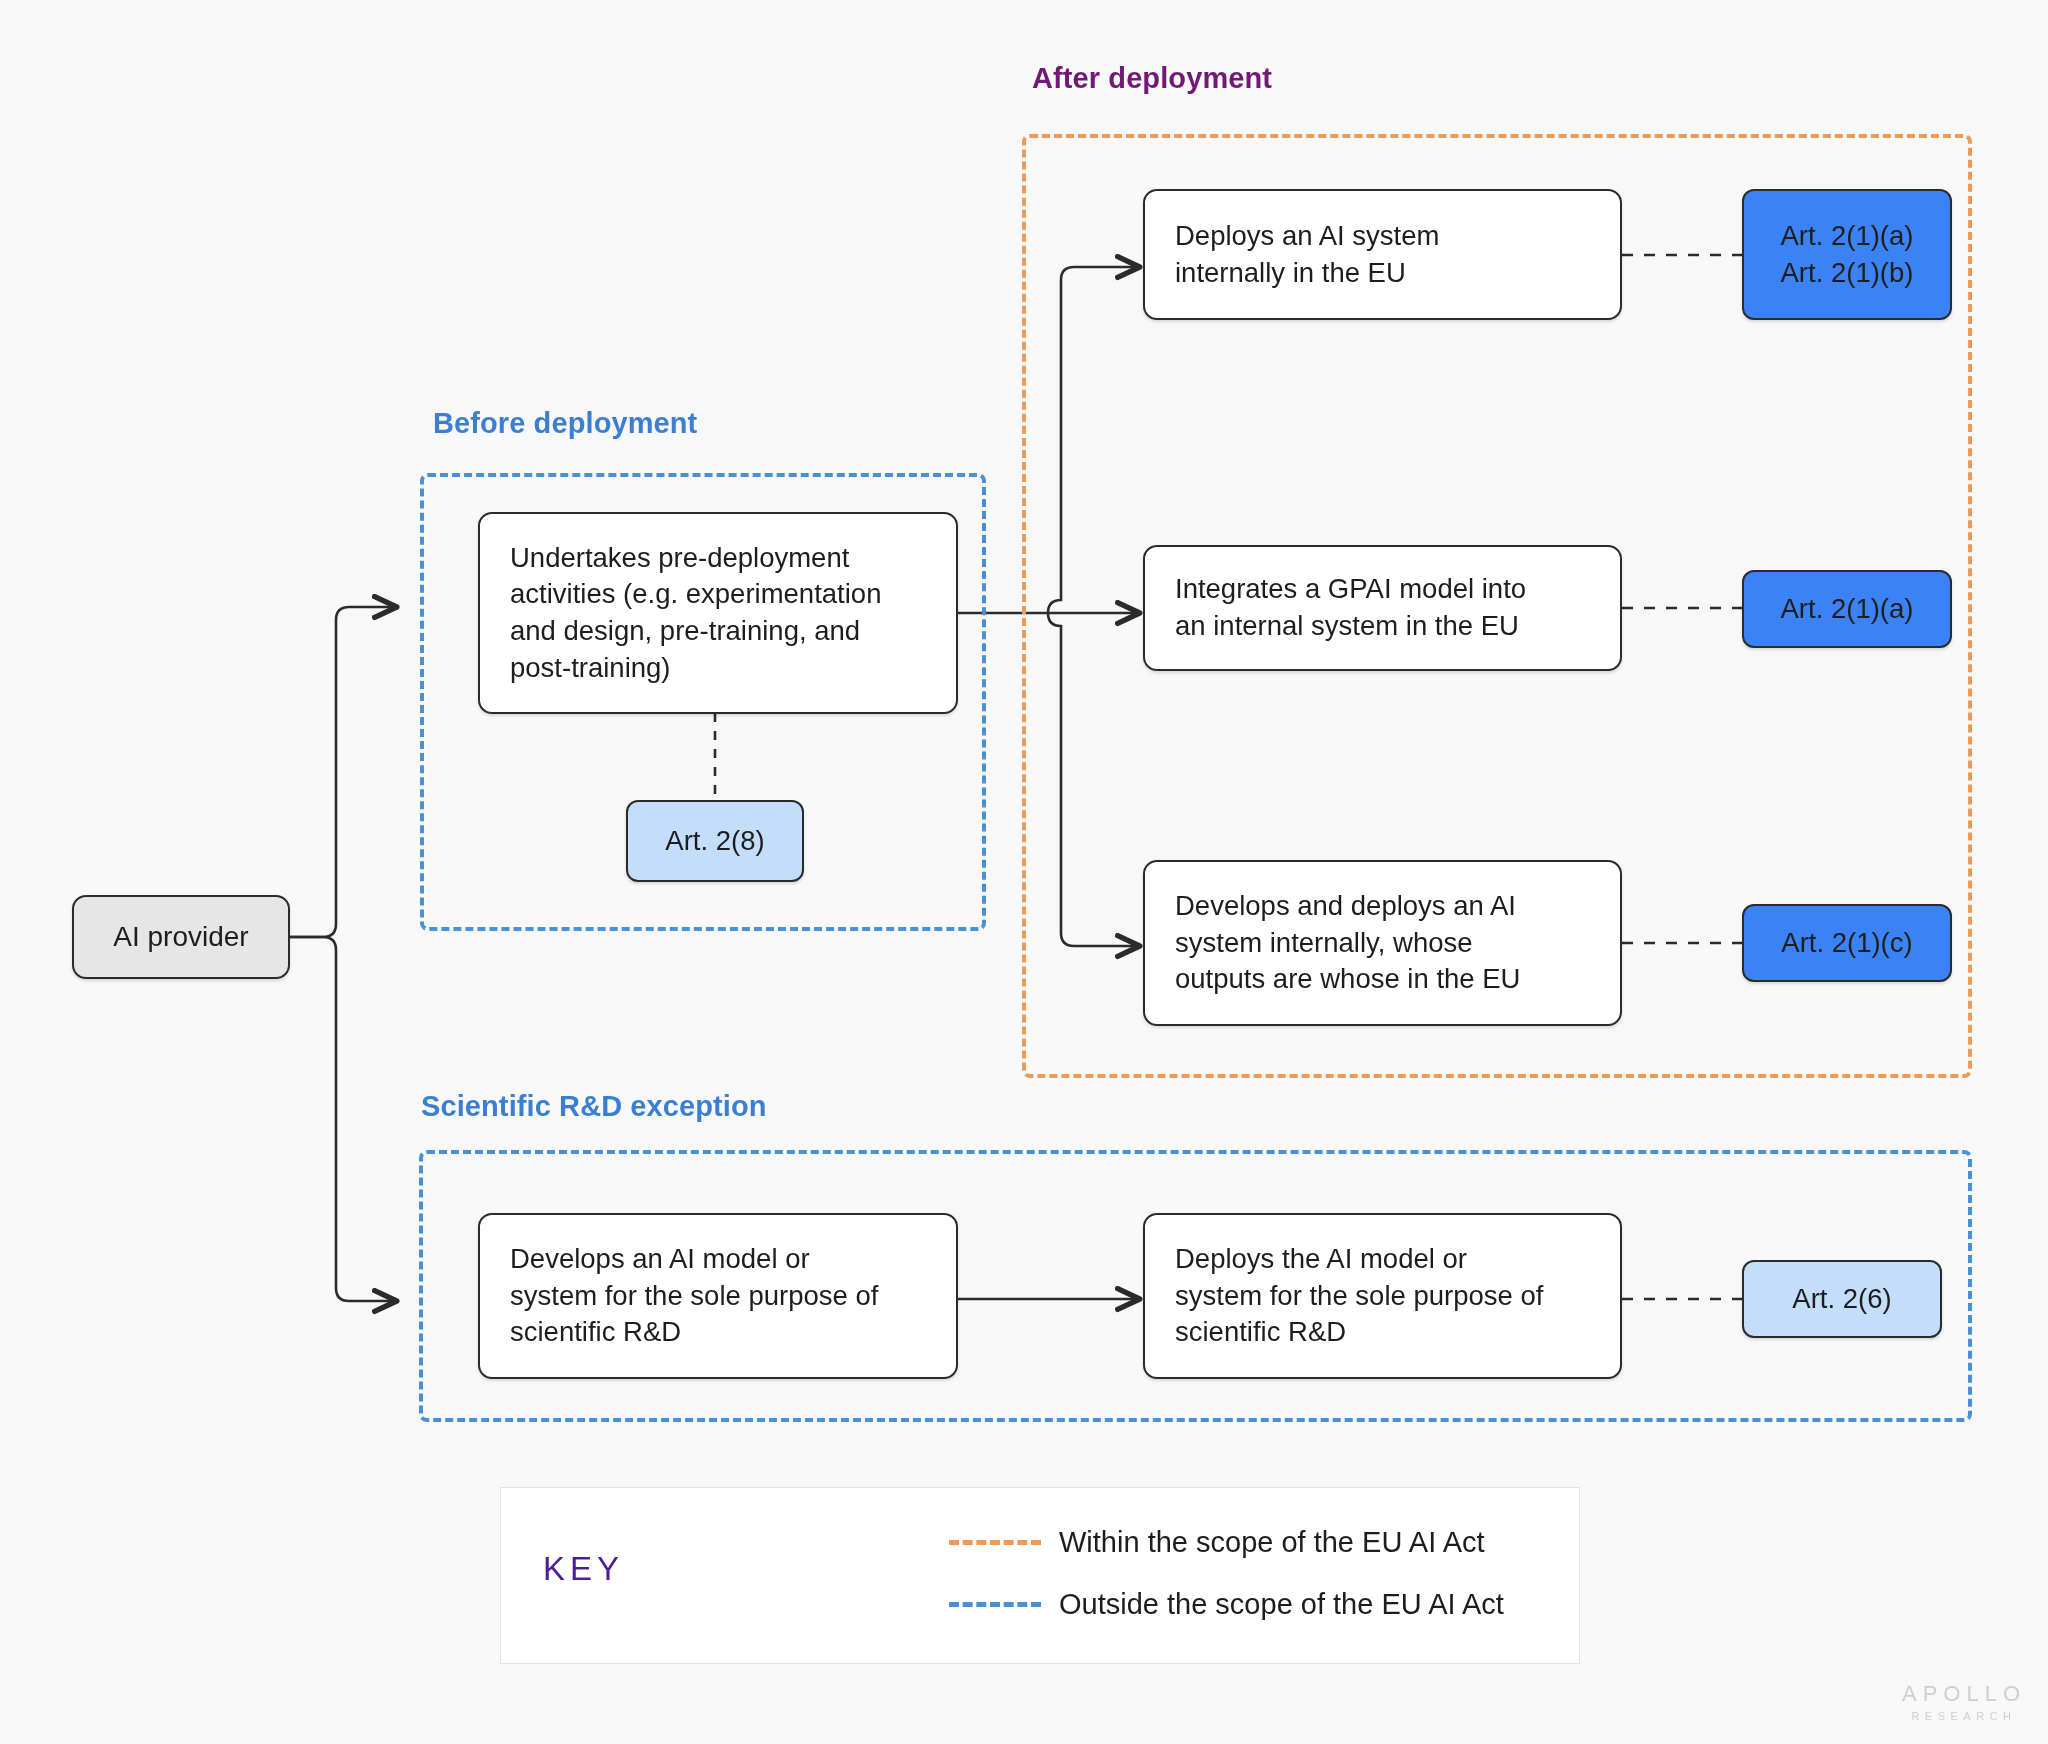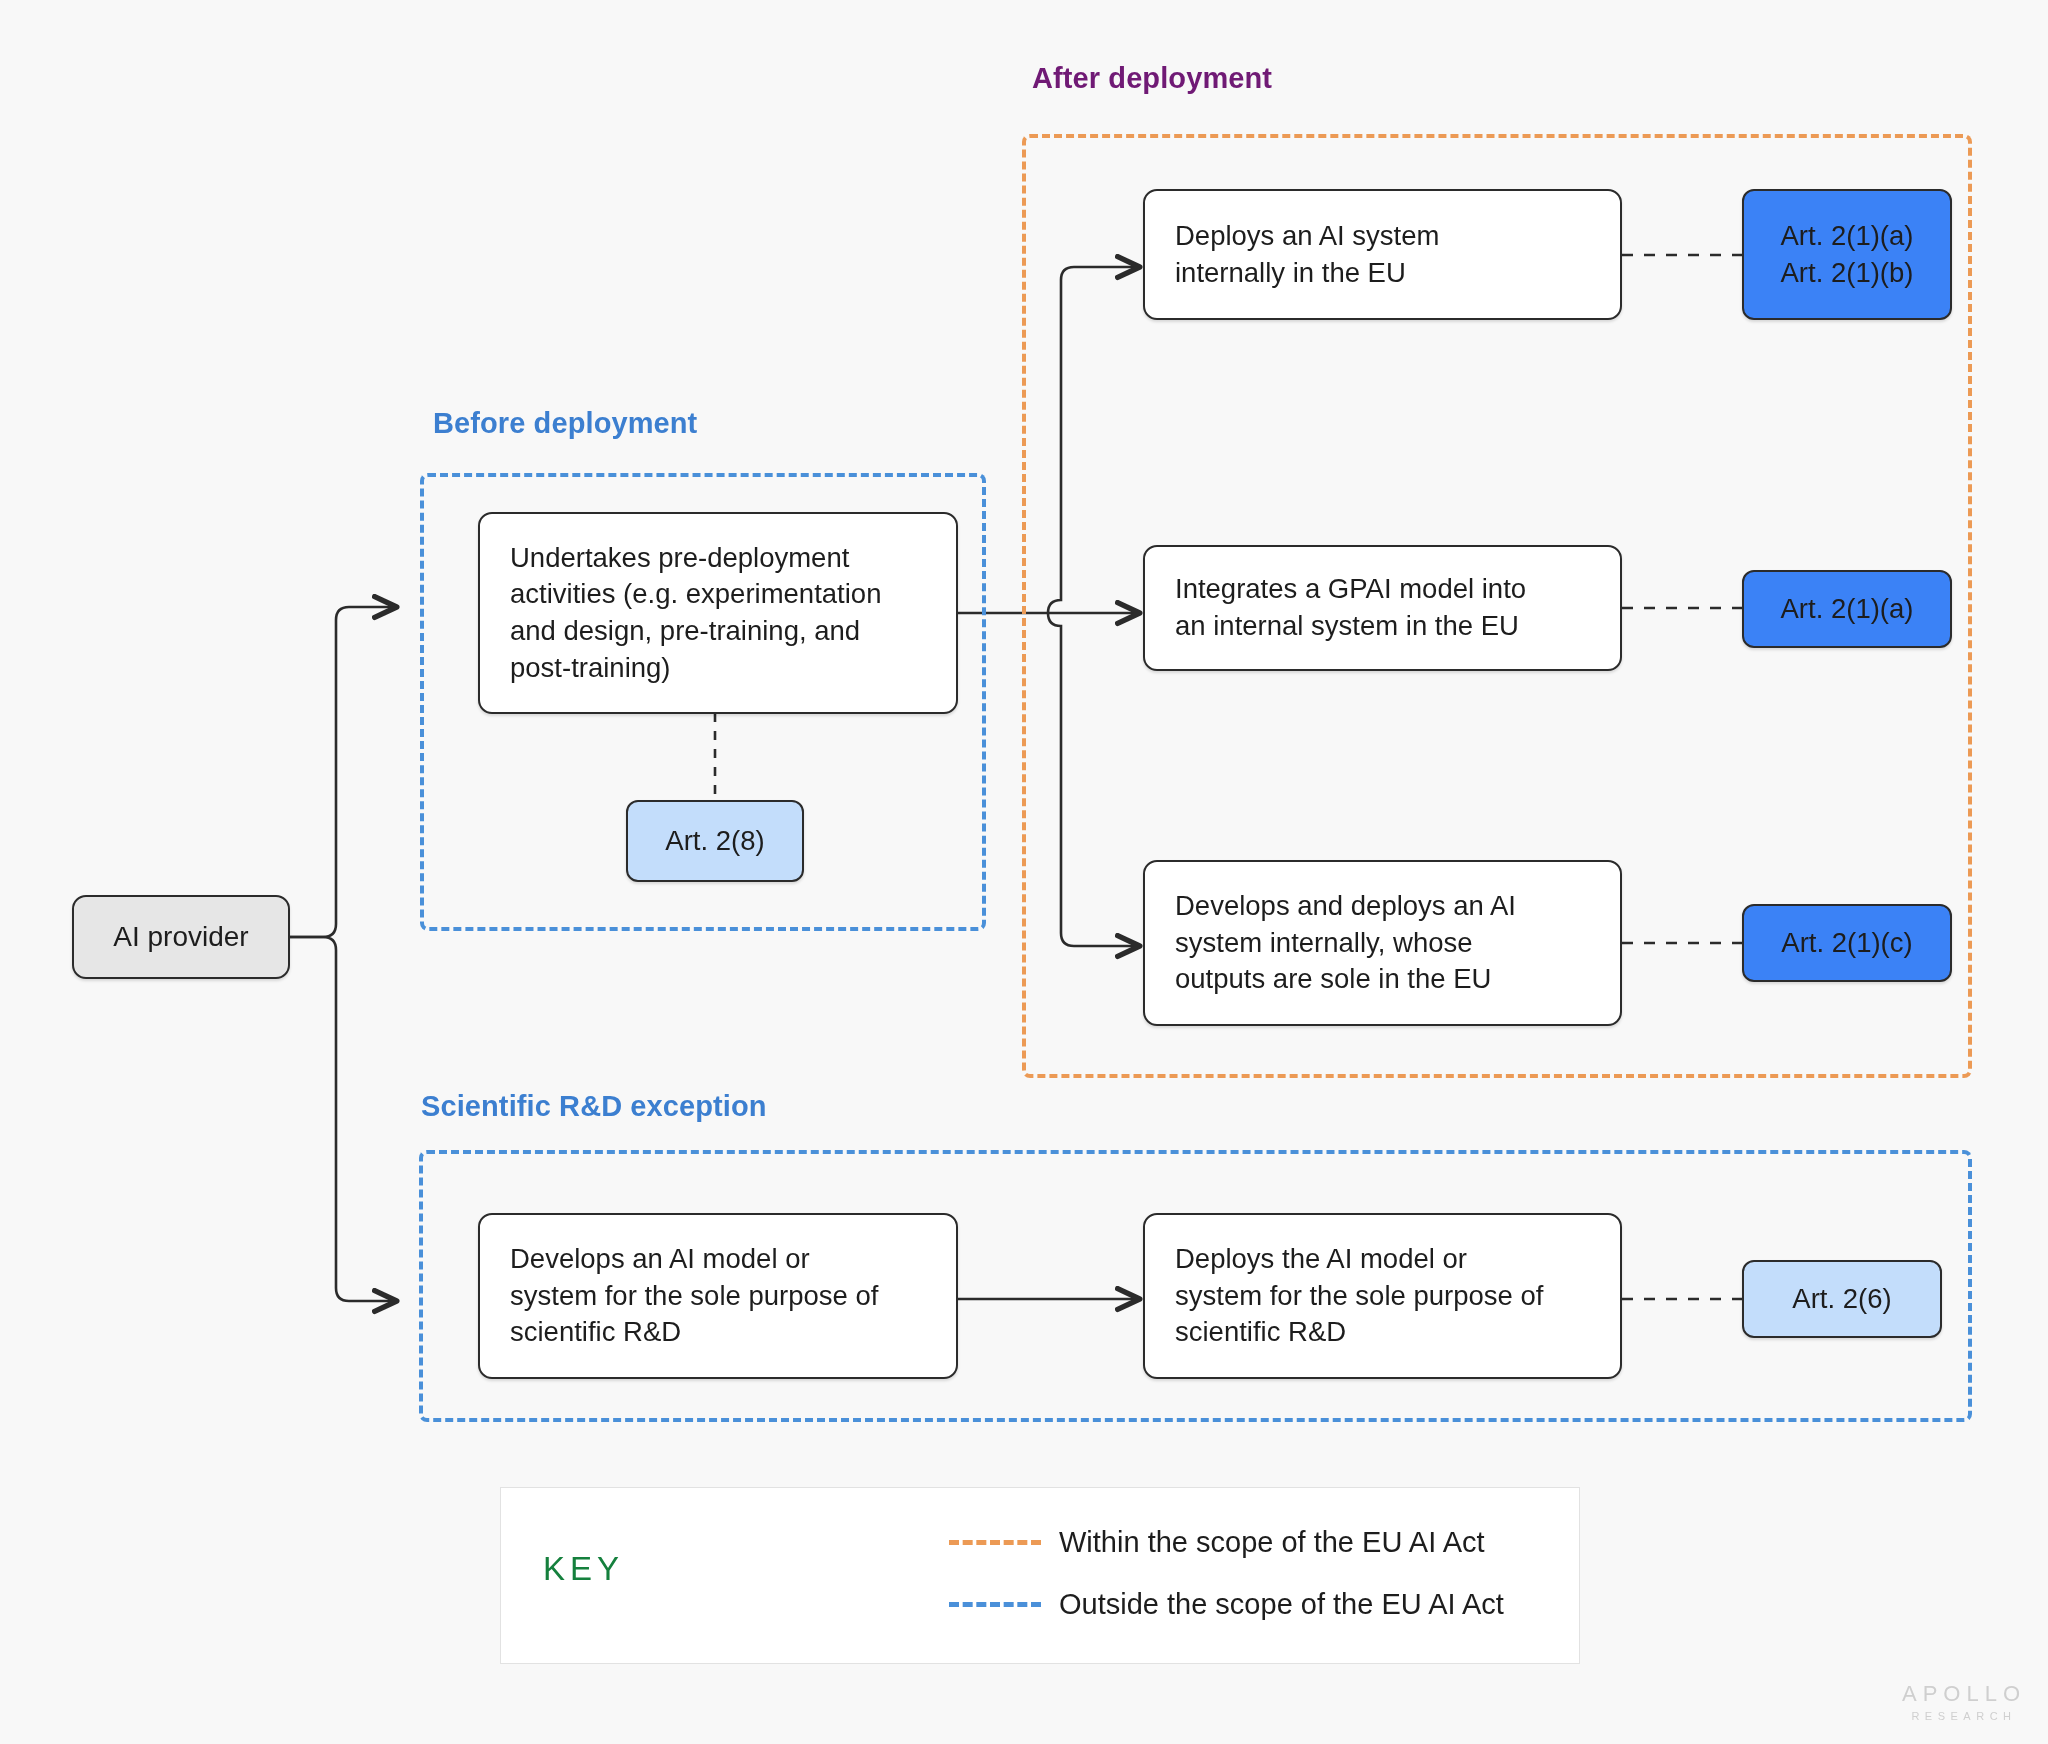--- a/index.html
+++ b/index.html
@@ -67,21 +67,21 @@
 
   #key-panel{
     position:absolute;
     left:500px;top:1487px;width:1080px;height:177px;
     background:#fff;
     border:1px solid #e2e2e2;
     box-sizing:border-box;
   }
   #key-word{
     position:absolute;left:42px;top:62px;
-    font-size:33px;letter-spacing:5px;color:#15803d;
+    font-size:33px;letter-spacing:5px;color:#4c1d95;
   }
   .key-row{position:absolute;display:flex;align-items:center;}
   .key-dash{
     width:92px;height:0;
     border-top:5px dashed #EC9A55;
     margin-right:18px;
   }
   .key-dash.blue{border-top-color:#4A90D9;}
   .key-text{font-size:29px;color:#1d1d1d;white-space:nowrap;}
 
@@ -176,21 +176,21 @@
     </div>
   </div>
   <div class="chip cream" style="left:1742px;top:570px;width:210px;height:78px;">
     <div class="txt">Art. 2(1)(a)</div>
   </div>
 
   <div class="node" style="left:1143px;top:860px;width:479px;height:166px;">
     <div class="txt">
       <span>Develops and deploys an AI</span><br>
       <span>system internally, whose</span><br>
-      <span>outputs are sole in the EU</span>
+      <span>outputs are whose in the EU</span>
     </div>
   </div>
   <div class="chip cream" style="left:1742px;top:904px;width:210px;height:78px;">
     <div class="txt">Art. 2(1)(c)</div>
   </div>
 
   <div class="node" style="left:478px;top:1213px;width:480px;height:166px;">
     <div class="txt">
       <span>Develops an AI model or</span><br>
       <span>system for the sole purpose of</span><br>

